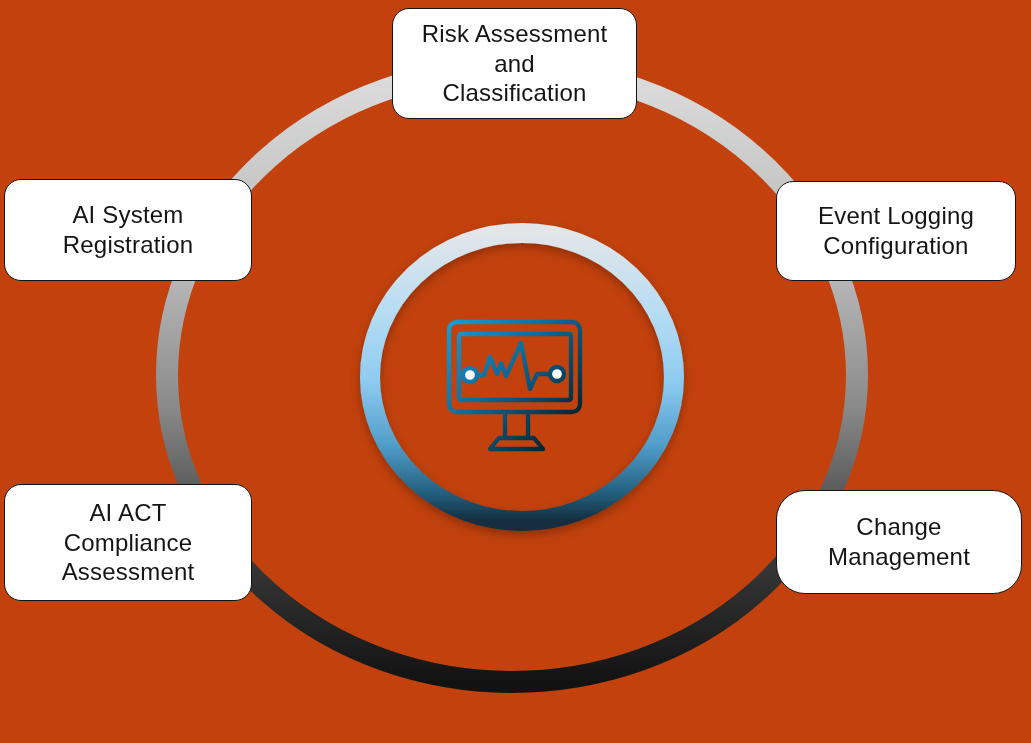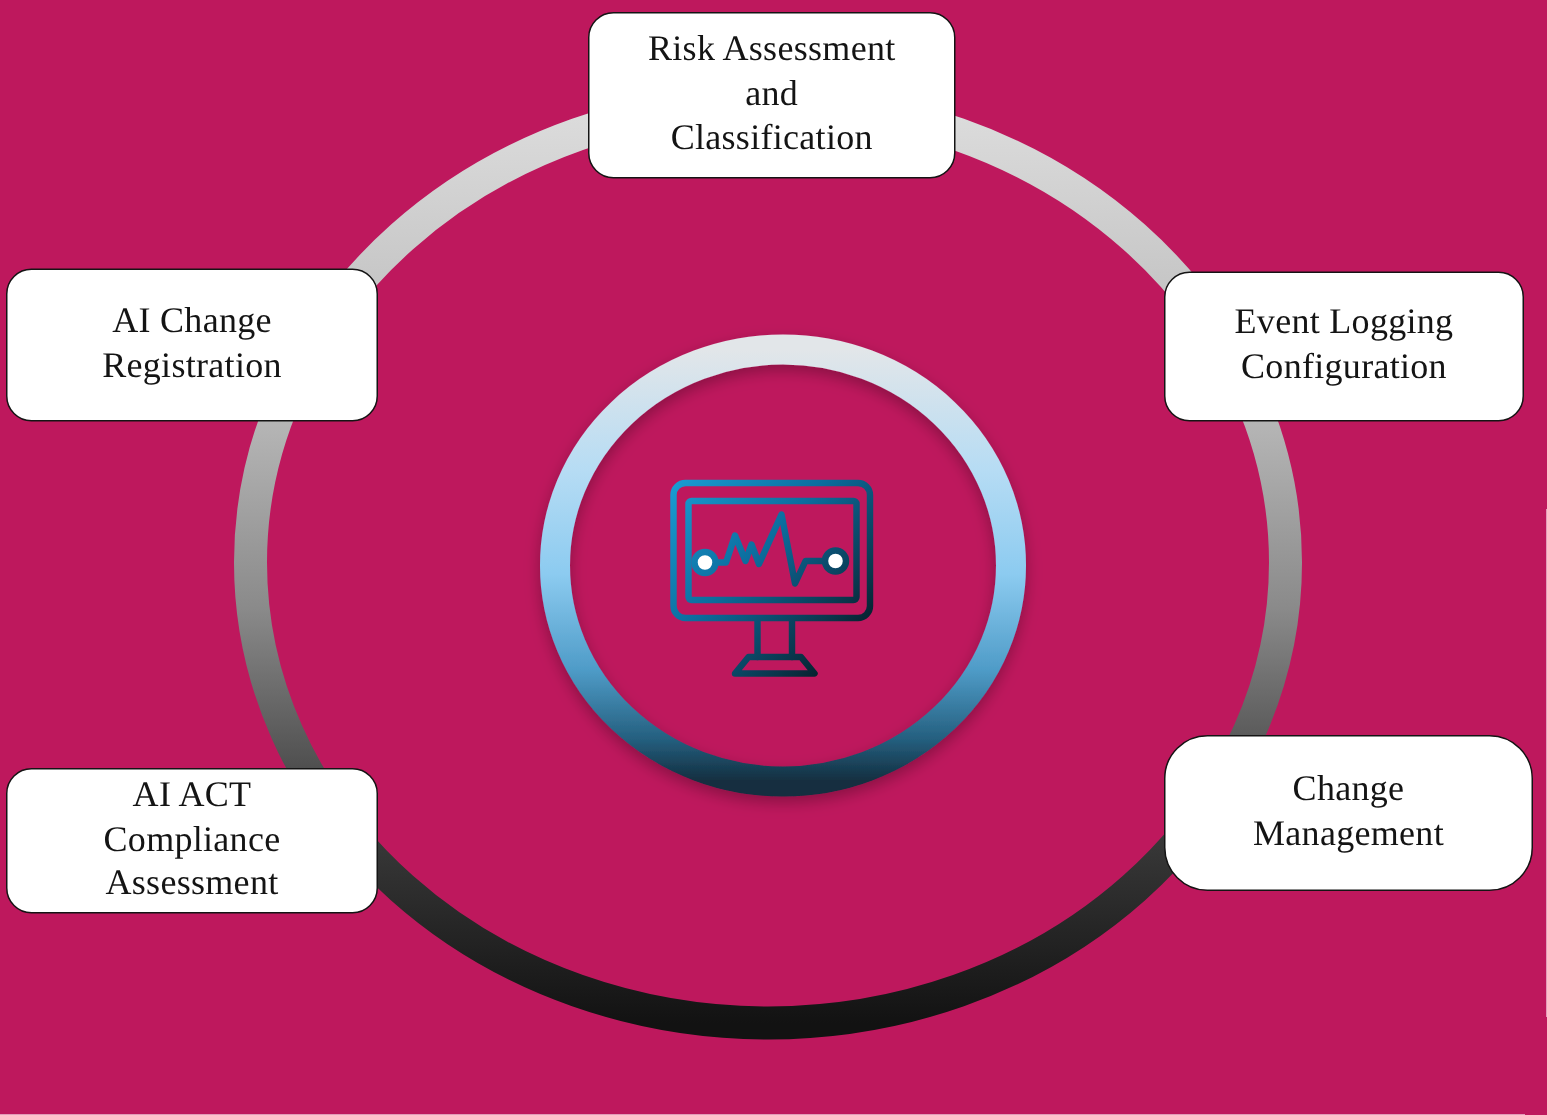--- a/index.html
+++ b/index.html
@@ -1,22 +1,22 @@
 <!DOCTYPE html>
 <html><head>
 <meta charset="utf-8">
 <style>
   html, body { margin: 0; padding: 0; background: #ffffff; }
   .canvas {
     position: relative;
     width: 1031px;
     height: 743px;
-    background: #be185d;
+    background: #c2410c;
     overflow: hidden;
-    font-family: Liberation Serif, serif;
+    font-family: Liberation Sans, sans-serif;
   }
   .rings-svg {
     position: absolute;
     left: 0; top: 0;
     width: 1031px; height: 743px;
   }
   .node {
     position: absolute;
     background: #ffffff;
     border: 1.6px solid #141414;
@@ -33,21 +33,21 @@
     line-height: 1.23;
     color: #141414;
     white-space: pre-line;
     letter-spacing: 0.2px;
   }
   
   .node-top         { left: 392px; top: 8px;   width: 245px; height: 111px; }
   .node-upper-right { left: 776px; top: 181px; width: 240px; height: 100px; }
   .node-lower-right { left: 776px; top: 490px; width: 246px; height: 104px; border-radius: 29px; }
   .node-bottom      { left: 392px; top: 623px; width: 243px; height: 111px; }
-  .node-lower-left  { left: 4px;   top: 512px; width: 248px; height: 97px; }
+  .node-lower-left  { left: 4px;   top: 484px; width: 248px; height: 117px; }
   .node-upper-left  { left: 4px;   top: 179px; width: 248px; height: 102px; }
 </style>
 </head>
 <body>
 
 <div class="canvas">
 
   <svg class="rings-svg" viewBox="0 0 1031 743">
     <defs>
       <linearGradient id="outerRingGrad" x1="0" y1="0" x2="0" y2="1">
@@ -115,17 +115,17 @@
   </div>
 
 
   <div class="node node-lower-left">
     <span class="node-label">AI ACT
 Compliance
 Assessment</span>
   </div>
 
   <div class="node node-upper-left">
-    <span class="node-label">AI Change
+    <span class="node-label">AI System
 Registration</span>
   </div>
 
 </div>
 
 </body></html>

